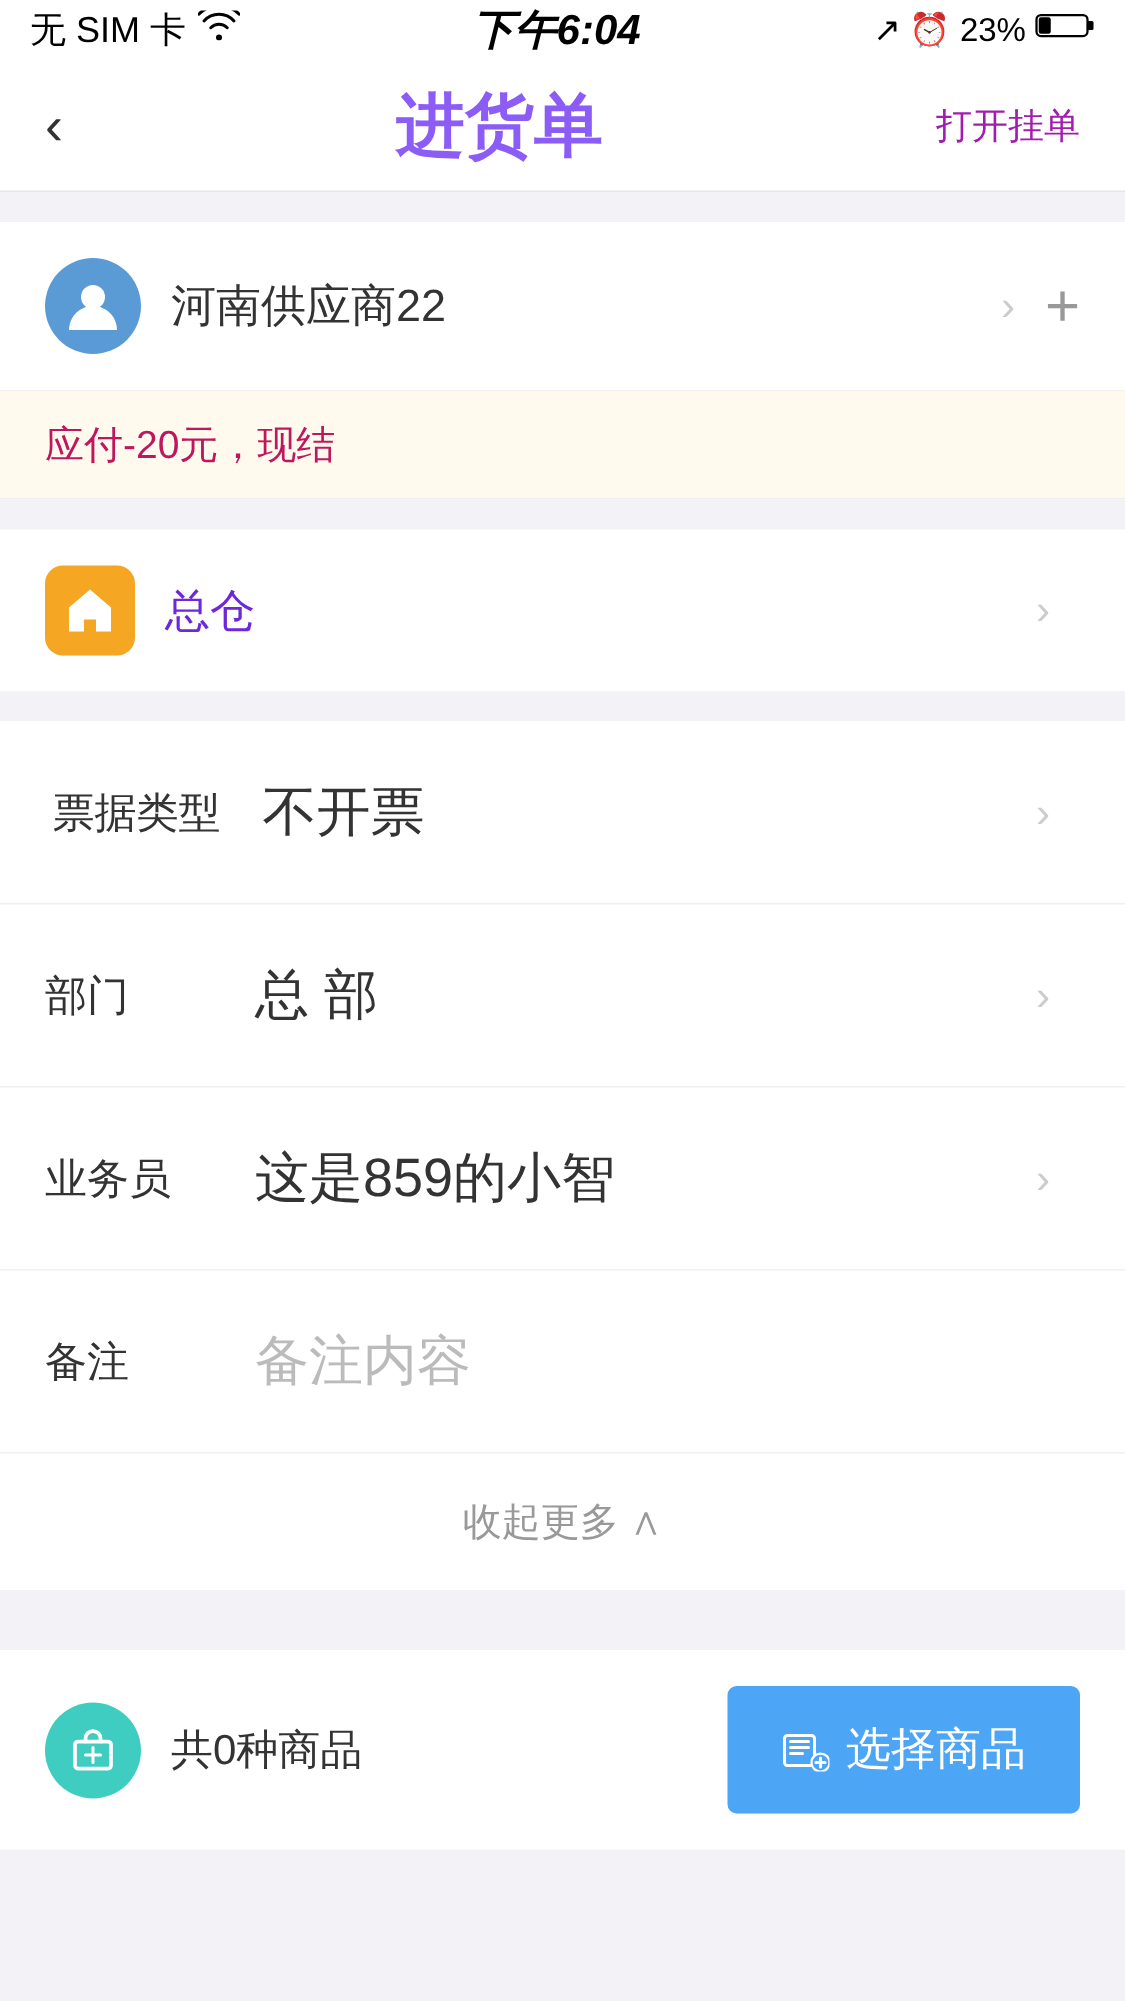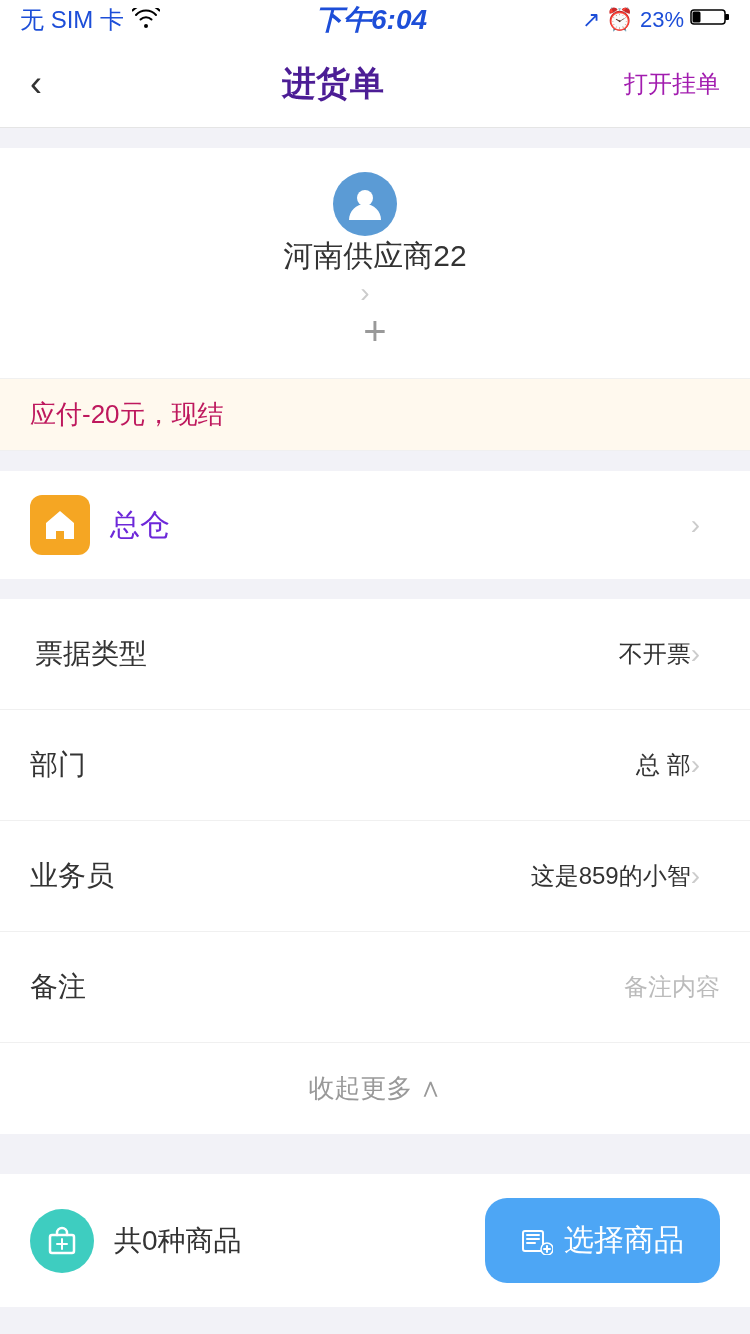--- a/index.html
+++ b/index.html
@@ -15,21 +15,21 @@
 
     
     .status-bar {
       height: 40px;
       background: #fff;
       display: flex;
       align-items: center;
       justify-content: space-between;
       padding: 0 20px;
       font-size: 24px;
-      color: #1d4ed8;
+      color: #000000;
     }
     .status-left { display: flex; align-items: center; gap: 8px; }
     .status-center { font-size: 28px; font-weight: 600; font-style: italic; }
     .status-right { display: flex; align-items: center; gap: 6px; font-size: 22px; }
 
     
     .nav-bar {
       height: 88px;
       background: #fff;
       display: flex;
@@ -37,23 +37,23 @@
       justify-content: space-between;
       padding: 0 30px;
       border-bottom: 1px solid #e5e5e5;
     }
     .nav-back {
       font-size: 36px;
       color: #333;
       cursor: pointer;
     }
     .nav-title {
-      font-size: 34px;
+      font-size: 46px;
       font-weight: 600;
-      color: #4c1d95;
+      color: #8b5cf6;
     }
     .nav-action {
       font-size: 24px;
       color: #a21caf;
       cursor: pointer;
     }
 
     
     .section-gap {
       height: 20px;
@@ -62,24 +62,23 @@
 
     
     .white-section {
       background: #fff;
     }
 
     
     .supplier-row {
       display: flex;
       align-items: center;
-      padding: 24px 18px;
+      padding: 24px 30px;
       background: #fff;
       border-bottom: 1px solid #f0f0f0;
-      flex-direction: column;
     }
     .supplier-avatar {
       width: 64px;
       height: 64px;
       border-radius: 50%;
       background: #5b9bd5;
       display: flex;
       align-items: center;
       justify-content: center;
       margin-right: 20px;
@@ -148,23 +147,22 @@
       border-top: 1px solid #f0f0f0;
     }
     .form-label {
       font-size: 28px;
       color: #333;
       width: 140px;
       flex-shrink: 0;
     }
     .form-value {
       flex: 1;
-      font-size: 24px;
-      color: #333;
-      text-align: right;
+      font-size: 36px;
+      color: #333;
     }
     .form-placeholder {
       color: #bbb;
     }
 
     
     .collapse-row {
       background: #fff;
       border-top: 1px solid #f0f0f0;
       display: flex;
@@ -199,21 +197,21 @@
     }
     .product-count {
       flex: 1;
       font-size: 28px;
       color: #333;
     }
     .select-btn {
       background: #4da6f5;
       color: #fff;
       border: none;
-      border-radius: 22px;
+      border-radius: 6px;
       padding: 22px 36px;
       font-size: 30px;
       display: flex;
       align-items: center;
       gap: 11px;
       cursor: pointer;
     }
   </style>
 </head>
 <body>

